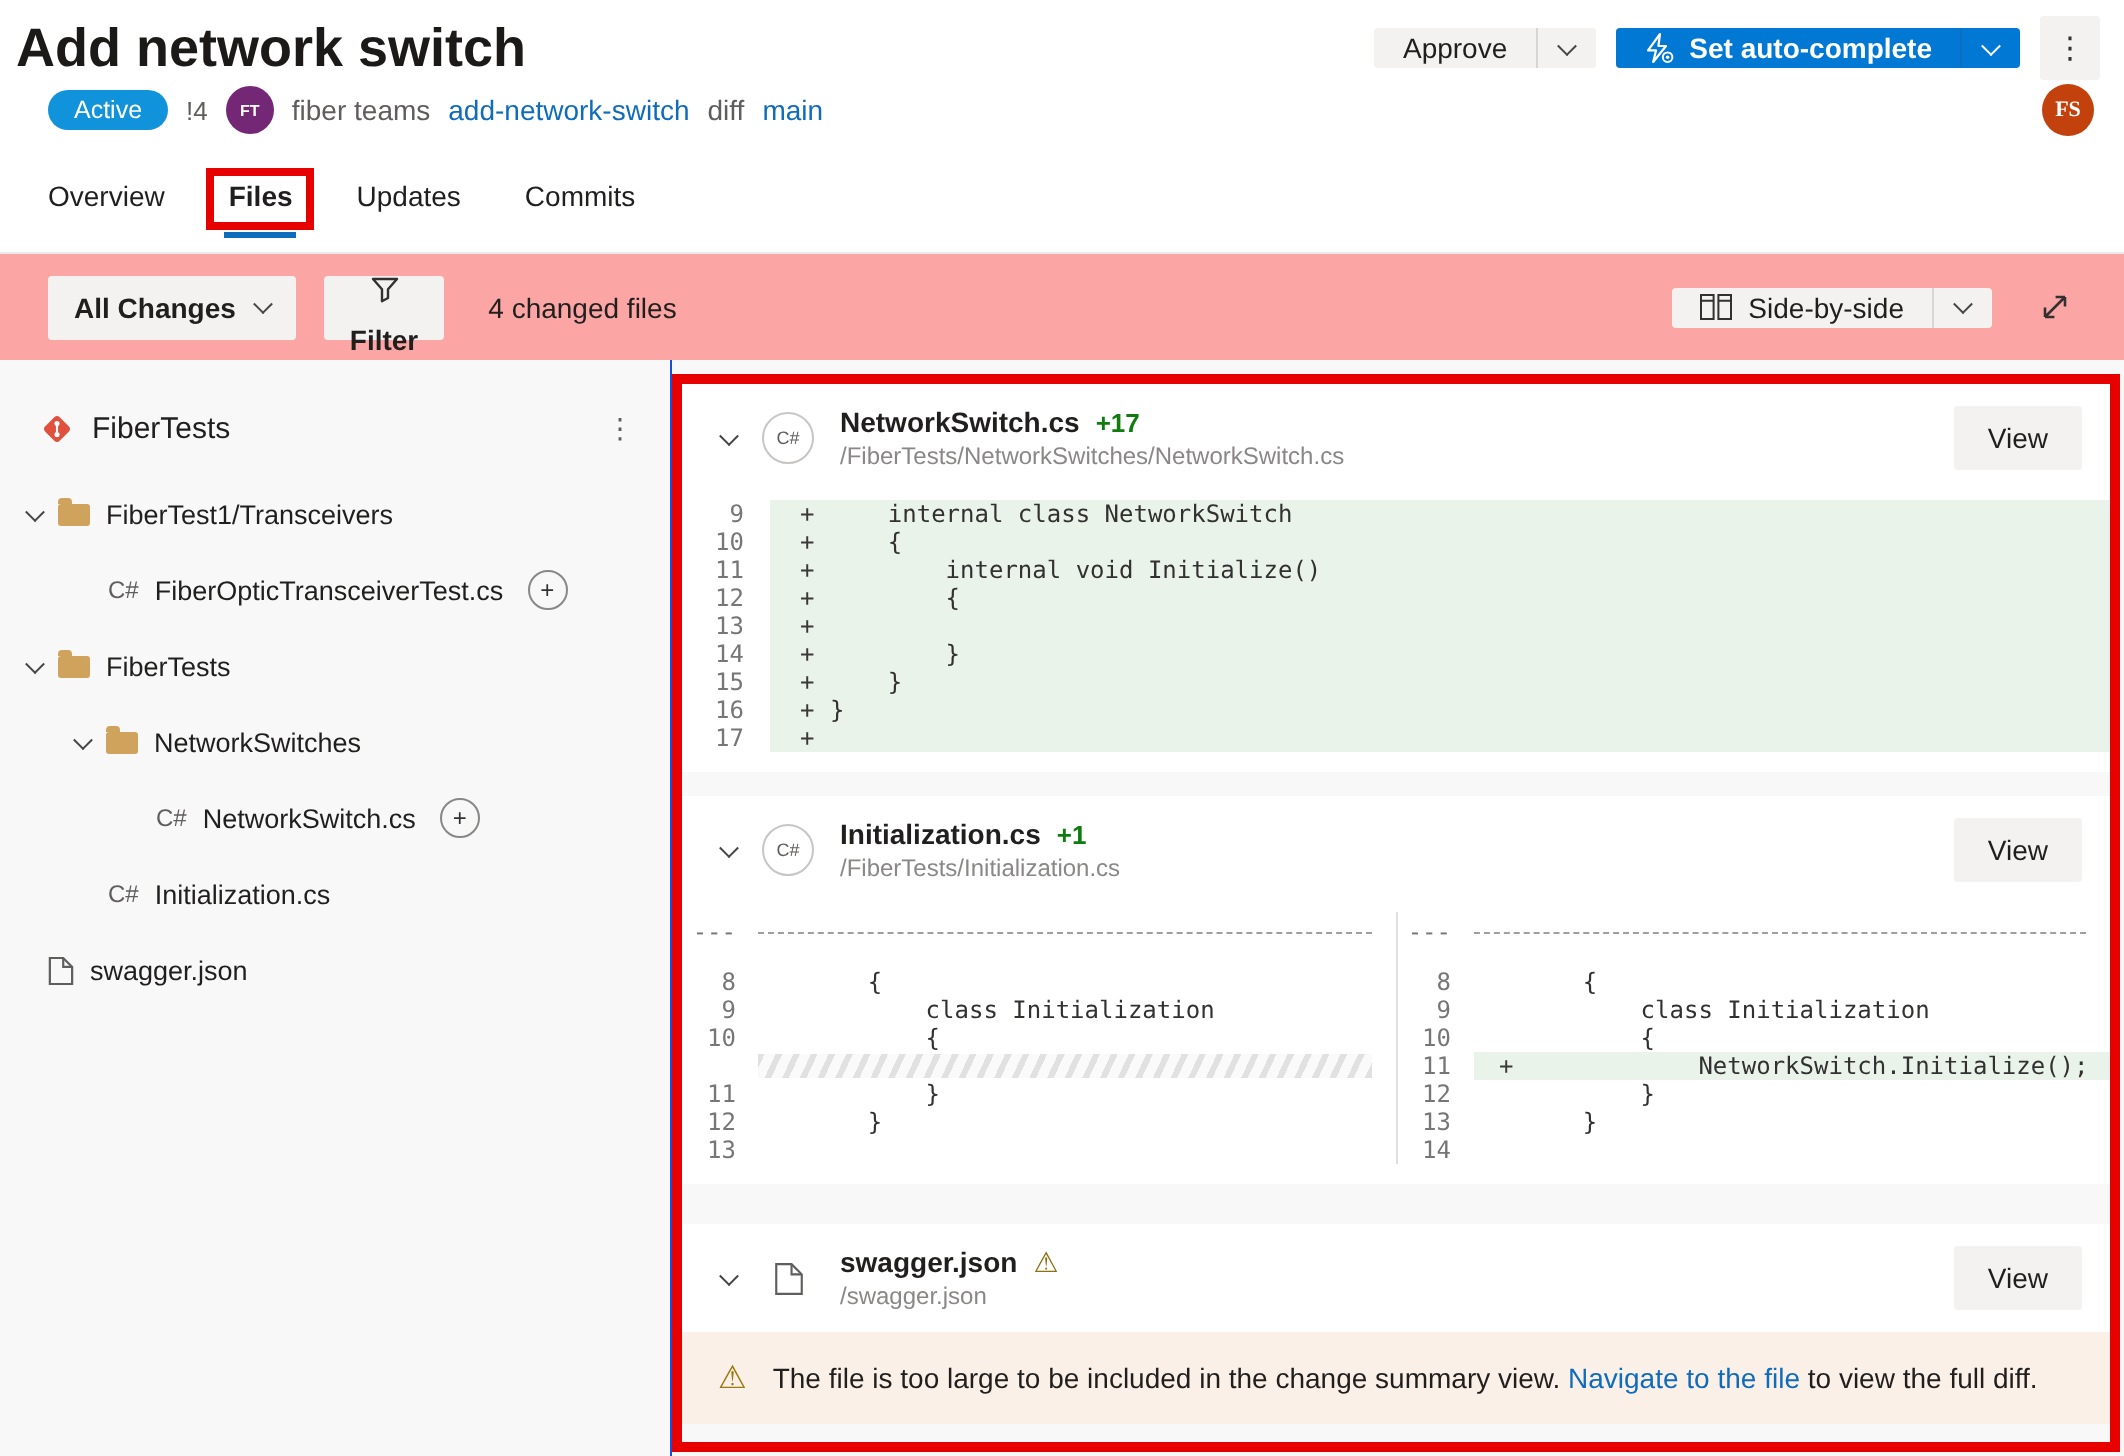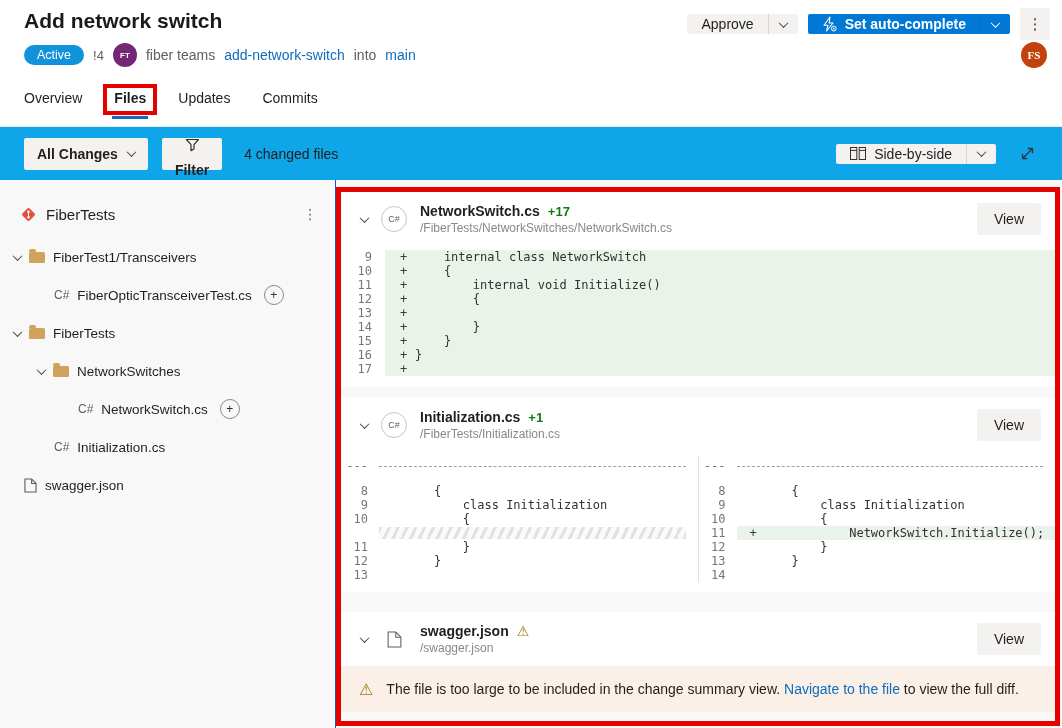--- a/index.html
+++ b/index.html
@@ -1,21 +1,21 @@
 <!DOCTYPE html>
 <html><head>
 <meta charset="utf-8">
 <style>
   * { margin:0; padding:0; box-sizing:border-box; }
   html,body { width:1062px; height:728px; overflow:hidden; background:#fff;
     font-family:"Liberation Sans", sans-serif; color:#201f1e; }
 
   
   .topbar { position:relative; height:126px; background:#fff; }
-  .pr-title { position:absolute; left:24px; top:9px; font-size:21px; font-weight:600; color:#1b1a19; }
+  .pr-title { position:absolute; left:8px; top:9px; font-size:27px; font-weight:600; color:#1b1a19; }
   .meta-row { position:absolute; left:24px; top:43px; display:flex; align-items:center; gap:9px; font-size:14px; }
   .status-pill { background:#1193dc; color:#fff; font-size:12.5px; padding:3px 13px; border-radius:12px; }
   .work-items { color:#605e5c; font-size:13px; }
   .avatar { border-radius:50%; color:#fff; display:flex; align-items:center; justify-content:center; font-weight:600; }
   .avatar.ft { width:24px; height:24px; font-size:8px; background:#742774; }
   .avatar.fs { width:26px; height:26px; font-size:11px; background:#c2410c;font-family:Liberation Serif, serif; }
   .muted { color:#605e5c; }
   .link { color:#0f6cbd; text-decoration:none; cursor:pointer; }
 
   .actions { position:absolute; right:12px; top:8px; display:flex; align-items:center; gap:10px; }
@@ -32,21 +32,21 @@
   .chev { display:inline-block; width:7px; height:7px; border-right:1.6px solid #484644; border-bottom:1.6px solid #484644; transform:rotate(45deg) translate(-1px,-1px); }
   .chev.white { border-color:#fff; }
 
   .tab-bar { position:absolute; left:24px; top:90px; display:flex; gap:32px; font-size:14px; }
   .tab { position:relative; cursor:pointer; padding-bottom:6px; }
   .tab.selected { font-weight:700; }
   .tab.selected::after { content:''; position:absolute; left:-2px; right:-2px; bottom:-7px; height:3px; background:#0f6cbd; }
   .tab.annotated::before { content:''; position:absolute; left:-11px; right:-11px; top:-6px; bottom:-3px; border:4px solid #e60000; }
 
   
-  .toolbar { height:54px; background:#0ea5e9; border-top:1px solid #eaeaea; display:flex; align-items:center; padding:0 18px 0 24px; }
+  .toolbar { height:54px; background:#fca5a5; border-top:1px solid #eaeaea; display:flex; align-items:center; padding:0 18px 0 24px; }
   .tool-btn { display:flex; align-items:center; gap:10px; height:32px; padding:0 13px; background:#f3f2f1; border:none; font-size:14px; font-weight:600; color:#201f1e; border-radius:2px; cursor:pointer; }
   .tool-btn + .tool-btn { margin-left:14px;flex-direction:column; }
   .changed-count { margin-left:22px; font-size:14px; }
   .toolbar-right { margin-left:auto; display:flex; align-items:center; gap:14px; }
   .icon-btn { width:34px; height:32px; background:transparent; border:none; display:flex; align-items:center; justify-content:center; cursor:pointer; }
 
   
   .content { display:flex; height:548px; background:#f8f8f8; }
   .sidebar { width:336px; border-right:1px solid #1d4ed8; padding-top:16px; }
   .repo-row { display:flex; align-items:center; gap:9px; padding:0 18px 0 20px; height:36px; font-size:15px; }
@@ -127,21 +127,21 @@
     </div>
     <button class="more-btn">⋮</button>
   </div>
 
   <div class="meta-row">
     <span class="status-pill">Active</span>
     <span class="work-items">!4</span>
     <span class="avatar ft">FT</span>
     <span class="muted">fiber teams</span>
     <span class="link">add-network-switch</span>
-    <span class="muted">into</span>
+    <span class="muted">diff</span>
     <span class="link">main</span>
   </div>
 
   <div class="fs-avatar-wrap">
     <span class="avatar fs">FS</span>
   </div>
 
   <nav class="tab-bar" id="tab-bar">
       <div class="tab">Overview</div>
       <div class="tab selected annotated">Files</div>

